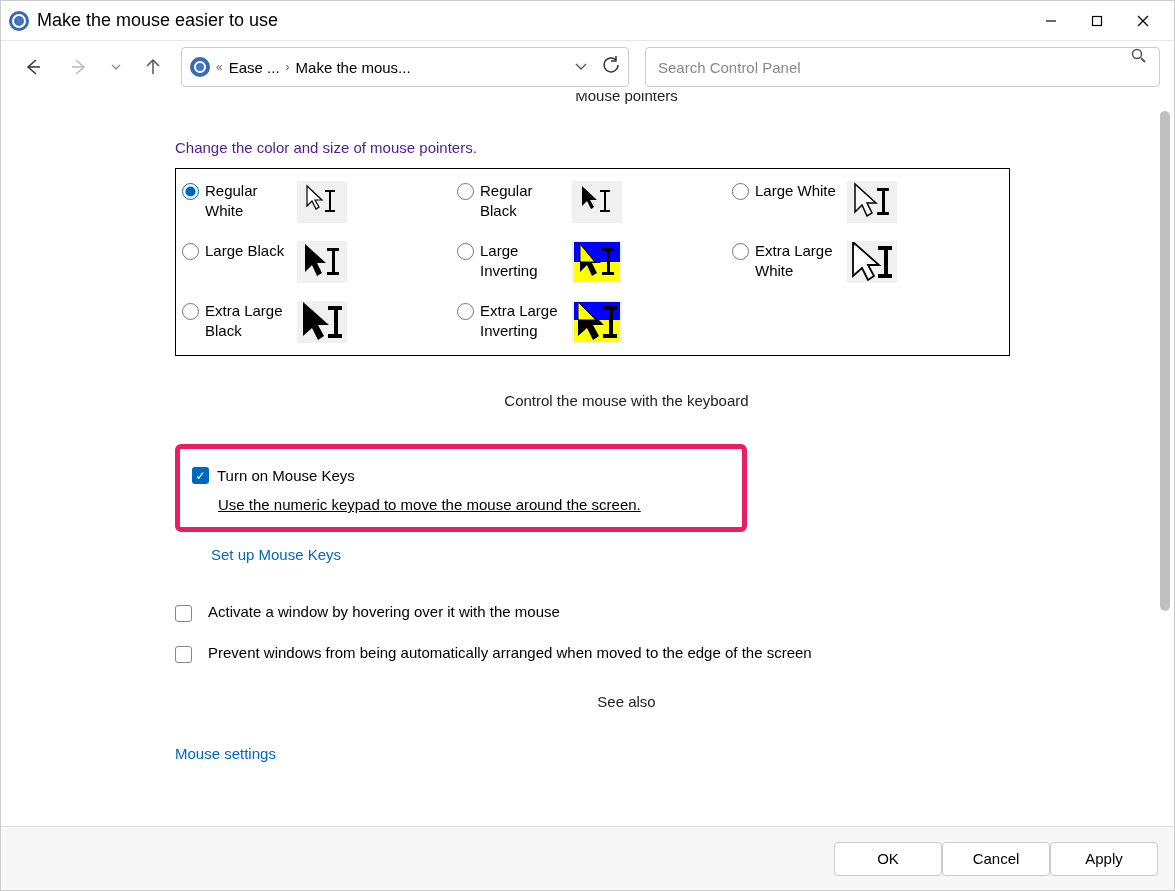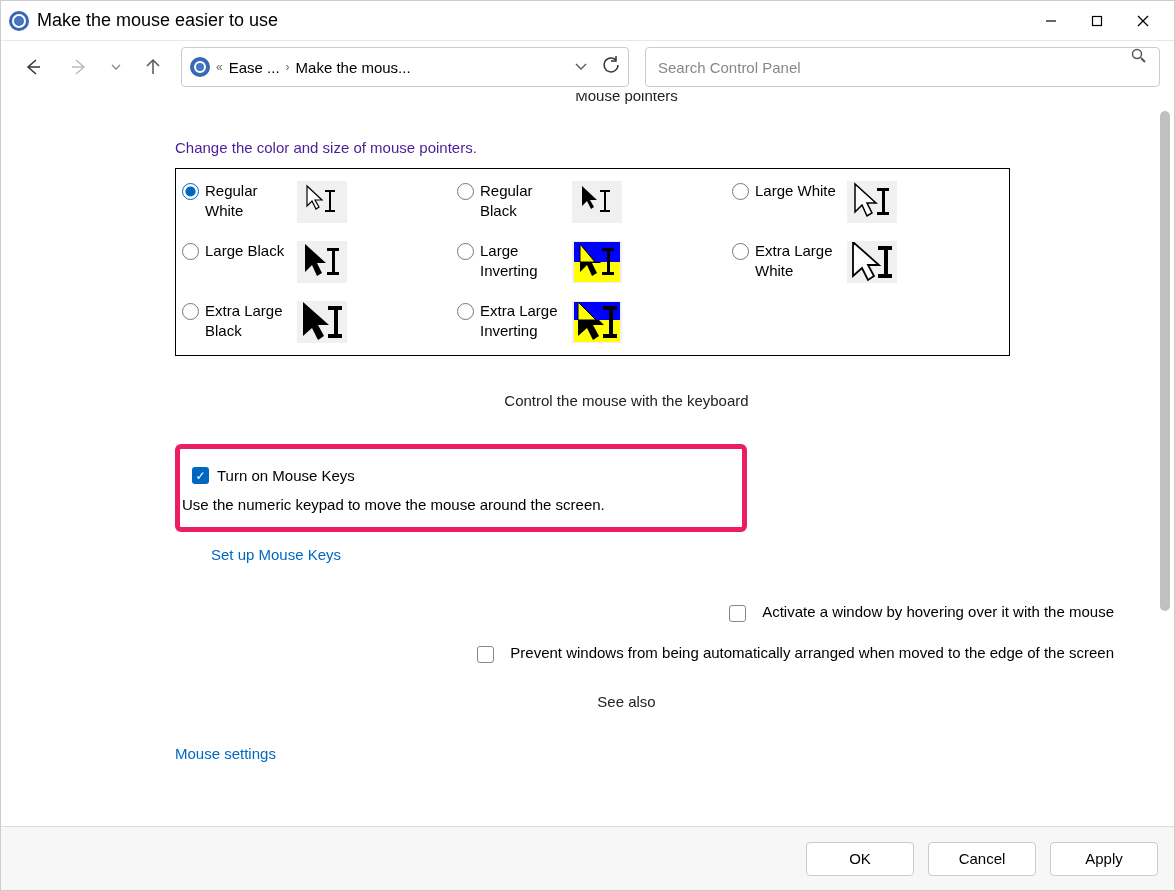--- a/index.html
+++ b/index.html
@@ -144,38 +144,38 @@
       width: 50px; height: 42px;
       background: #f0f0f0;
       display: flex; align-items: center; justify-content: center;
       font-size: 18px;
       position: relative;
     }
     .preview svg { width: 46px; height: 40px; }
     .indent-block { margin-left: 36px; }
     .checkbox-row {
       display: flex; align-items: flex-start; gap: 8px;
-      font-size: 15px; margin-bottom: 10px; justify-content: flex-end;
+      font-size: 15px; margin-bottom: 10px;
     }
     .highlight-box {
       border: 5px solid #e91e63;
       border-radius: 6px;
       padding: 18px 10px 14px 2px;
       margin-bottom: 14px;
       width: 572px;
     }
     .highlight-box .cb-chk {
       width: 17px; height: 17px;
       background: #0067c0; border-radius: 3px;
       display: inline-flex; align-items: center; justify-content: center;
       color: #fff; font-size: 12px; margin-right: 8px;
       flex-shrink: 0;
     }
     .highlight-box .row1 { display: flex; align-items: center; margin-left: 10px; margin-bottom: 12px; font-size: 15px;}
-    .highlight-box .desc { font-size: 15px;}
+    .highlight-box .desc { margin-left: 36px; font-size: 15px; text-decoration: underline;}
     .link { color: #0067c0; font-size: 15px; cursor: pointer; }
     .link-row { margin-left: 72px; margin-bottom: 40px; }
     .cb-empty {
       width: 17px; height: 17px;
       border: 1.5px solid #888; border-radius: 3px;
       display: inline-block; margin-right: 8px; flex-shrink:0;
       margin-top: 2px;
     }
     .scrollbar-track {
       position: absolute; right: 2px; top: 110px;
@@ -187,21 +187,21 @@
       background: #c0c0c0;
       border-radius: 5px;
     }
     
     .footer {
       position: absolute; bottom: 0; left: 0; right: 0;
       height: 64px;
       background: #f7f7f7;
       border-top: 1px solid #ddd;
       display: flex; align-items: center; justify-content: flex-end;
-      padding: 0 16px; gap: 14px;
+      padding: 0 16px; 
     }
     .footer button {
       width: 108px; height: 34px;
       background: #fff; border: 1px solid #ccc;
       border-radius: 4px;
       font-size: 15px; cursor: pointer;
     }
     
     .sec-mouse-pointers { margin-top: -6px; }
     .sec-keyboard { margin-bottom: 10px;}

